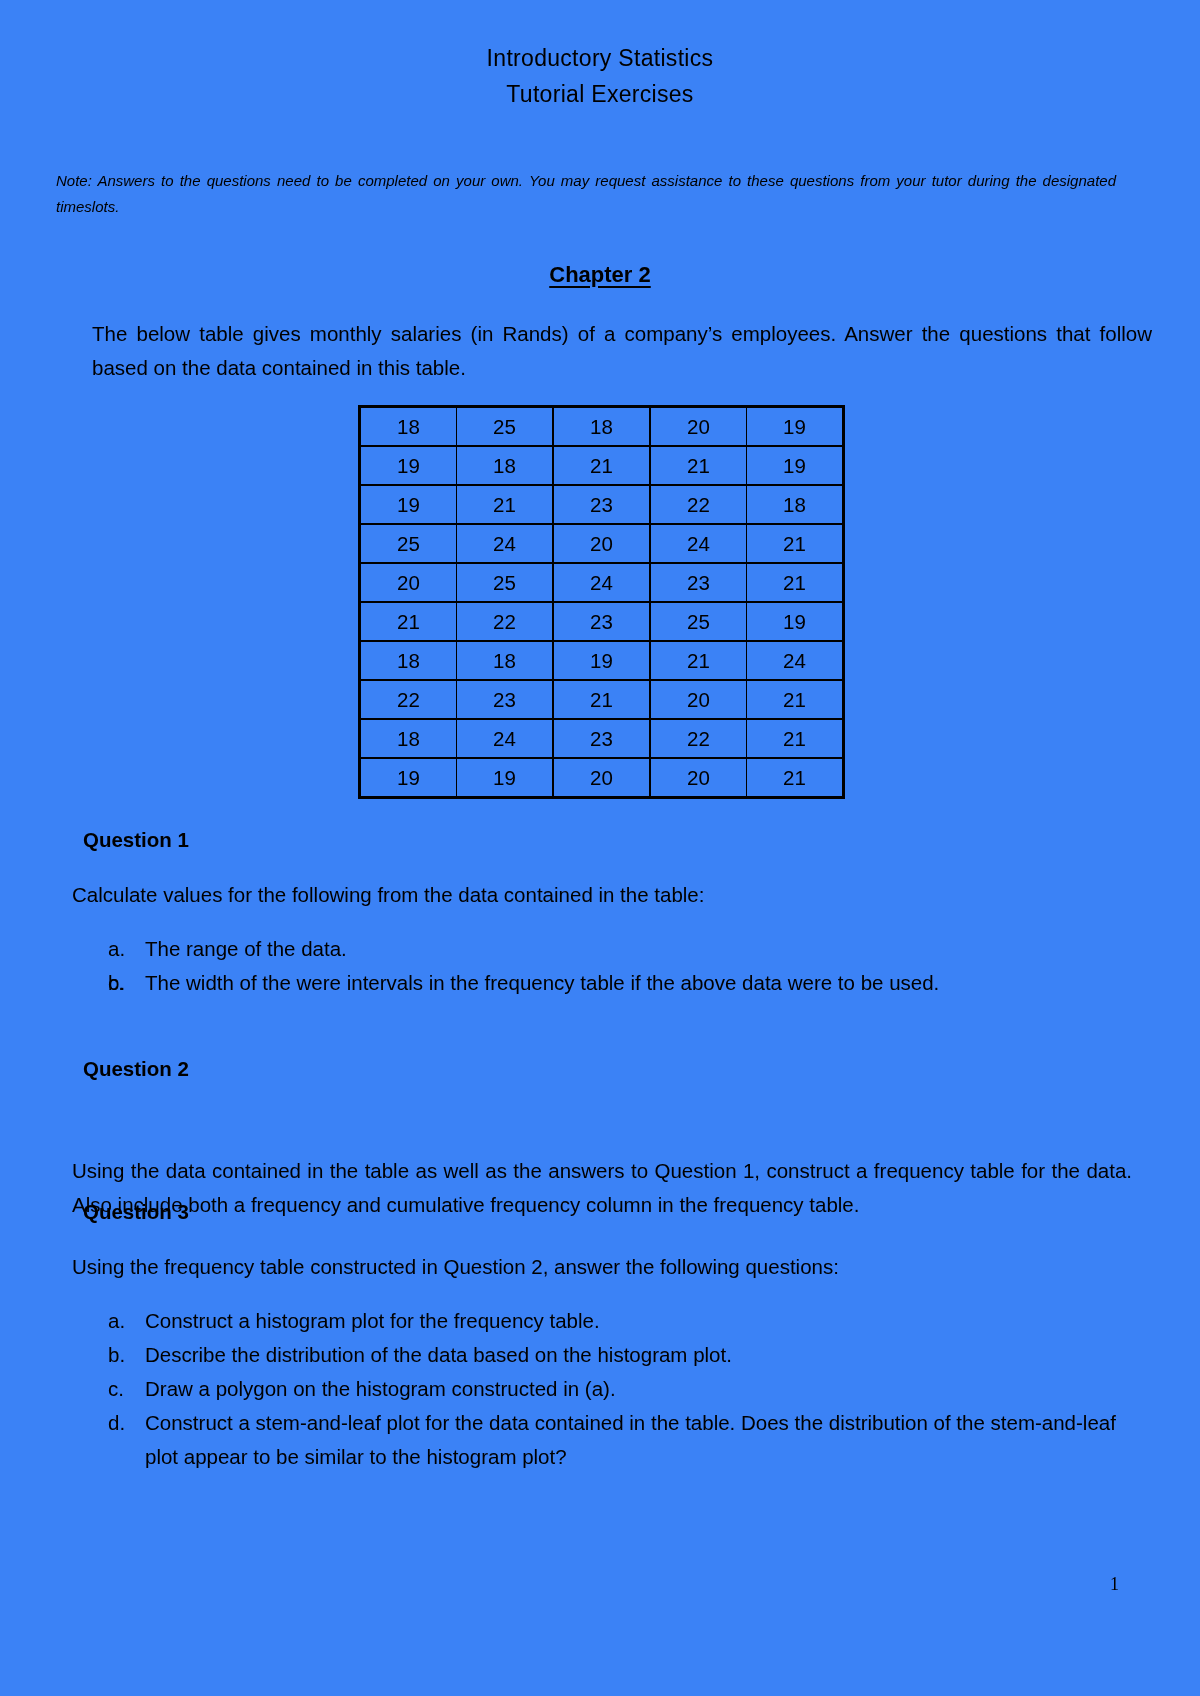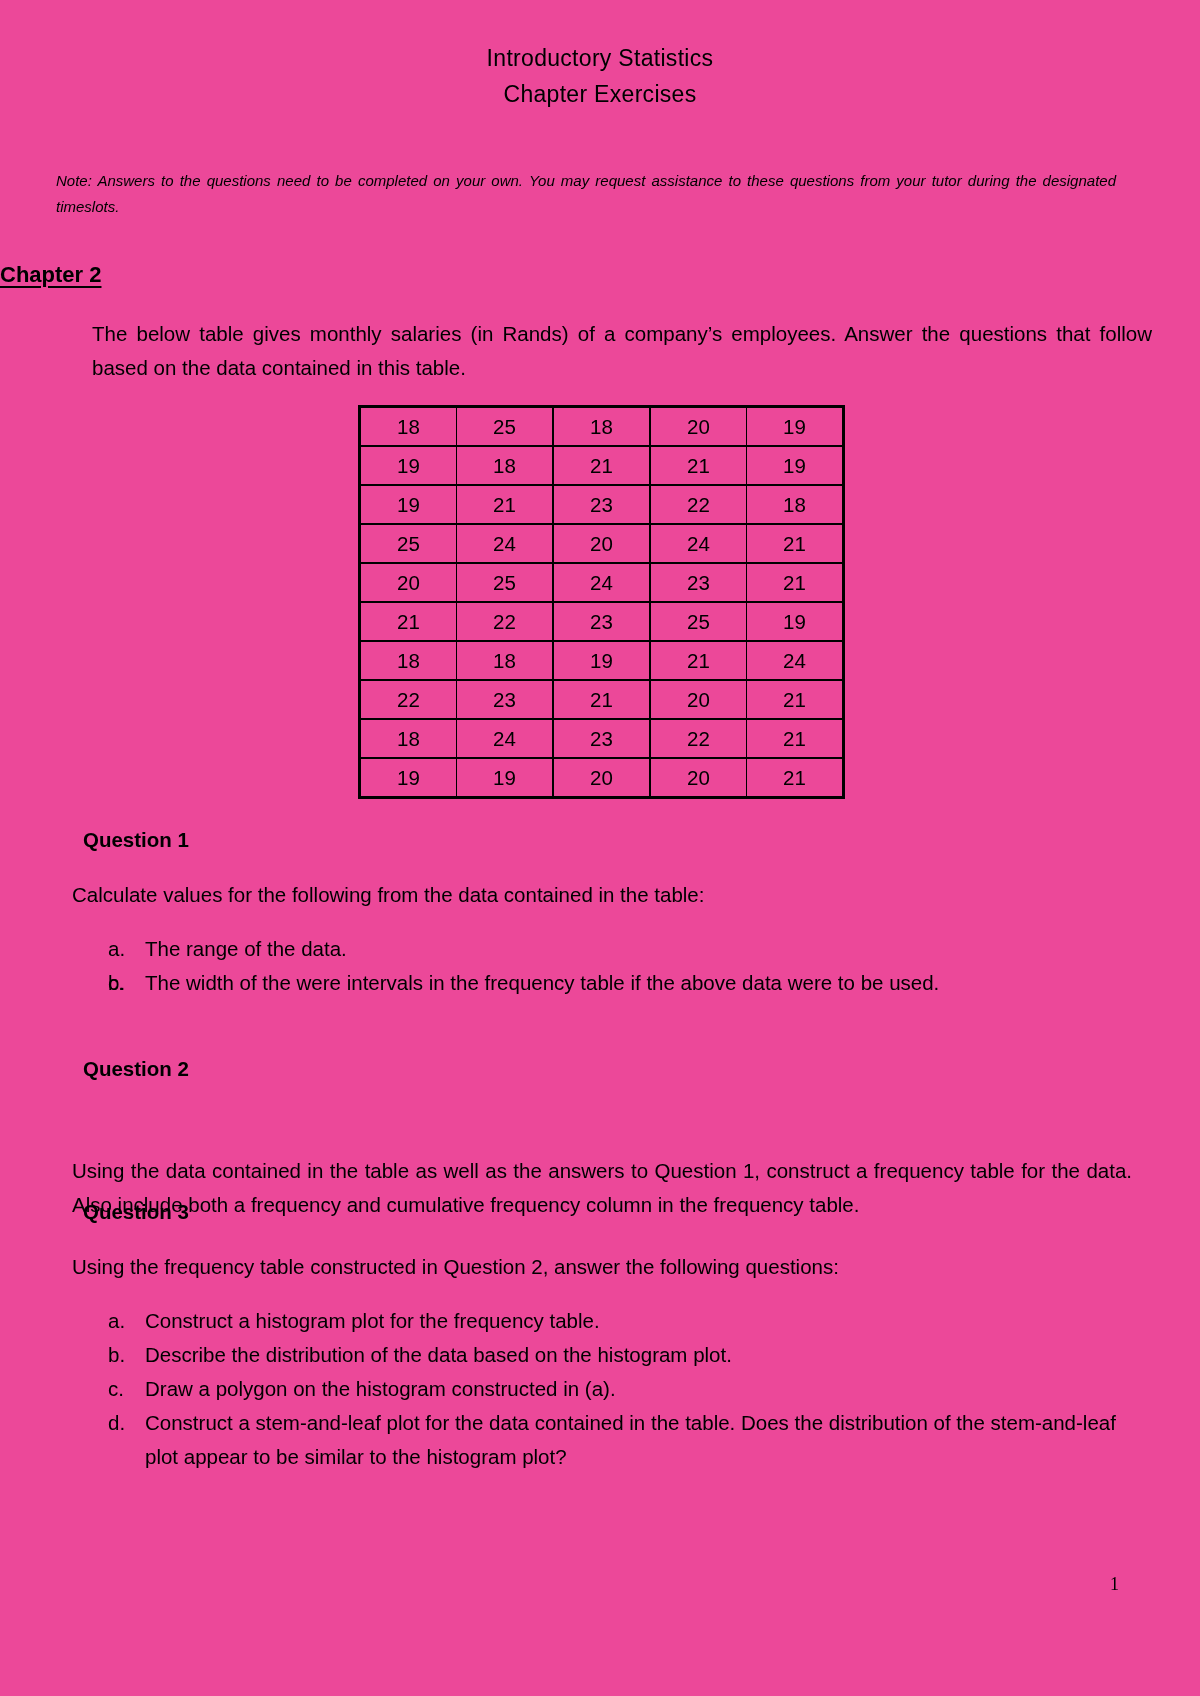--- a/index.html
+++ b/index.html
@@ -13,21 +13,21 @@
       position: relative;
       font-family: "Liberation Sans", "DejaVu Sans", sans-serif;
       color: #000000;
       overflow: hidden;
     }
     .page {
       position: absolute;
       left: 0; top: 0;
       width: 1200px;
       height: 1696px;
-      background: #ec4899;
+      background: #3b82f6;
     }
     .title-block {
       position: absolute;
       top: 40px;
       left: 0;
       width: 1200px;
       text-align: center;
       font-size: 23px;
       line-height: 36px;
       letter-spacing: 0.3px;
@@ -40,21 +40,21 @@
       font-size: 15px;
       line-height: 26px;
       font-style: italic;
       text-align: justify;
     }
     .chapter {
       position: absolute;
       top: 258px;
       left: 0;
       width: 1200px;
-      text-align: left;
+      text-align: center;
       font-size: 22px;
       font-weight: bold;
       text-decoration: underline;
       text-underline-offset: 4px;
       line-height: 34px;
     }
     .intro {
       position: absolute;
       top: 317px;
       left: 72px;
@@ -129,21 +129,21 @@
       font-family: "Liberation Serif", "DejaVu Serif", serif;
     }
   </style>
 </head>
 <body>
 
 <div class="page">
 
   <div class="title-block">
     <div>Introductory Statistics</div>
-    <div>Chapter Exercises</div>
+    <div>Tutorial Exercises</div>
   </div>
 
   <div class="note">Note: Answers to the questions need to be completed on your own. You may request assistance to these questions from your tutor during the designated timeslots.</div>
 
   <div class="chapter">Chapter 2</div>
 
   <div class="intro">The below table gives monthly salaries (in Rands) of a company’s employees. Answer the questions that follow based on the data contained in this table.</div>
 
   <table class="data-table">
     <tbody>

